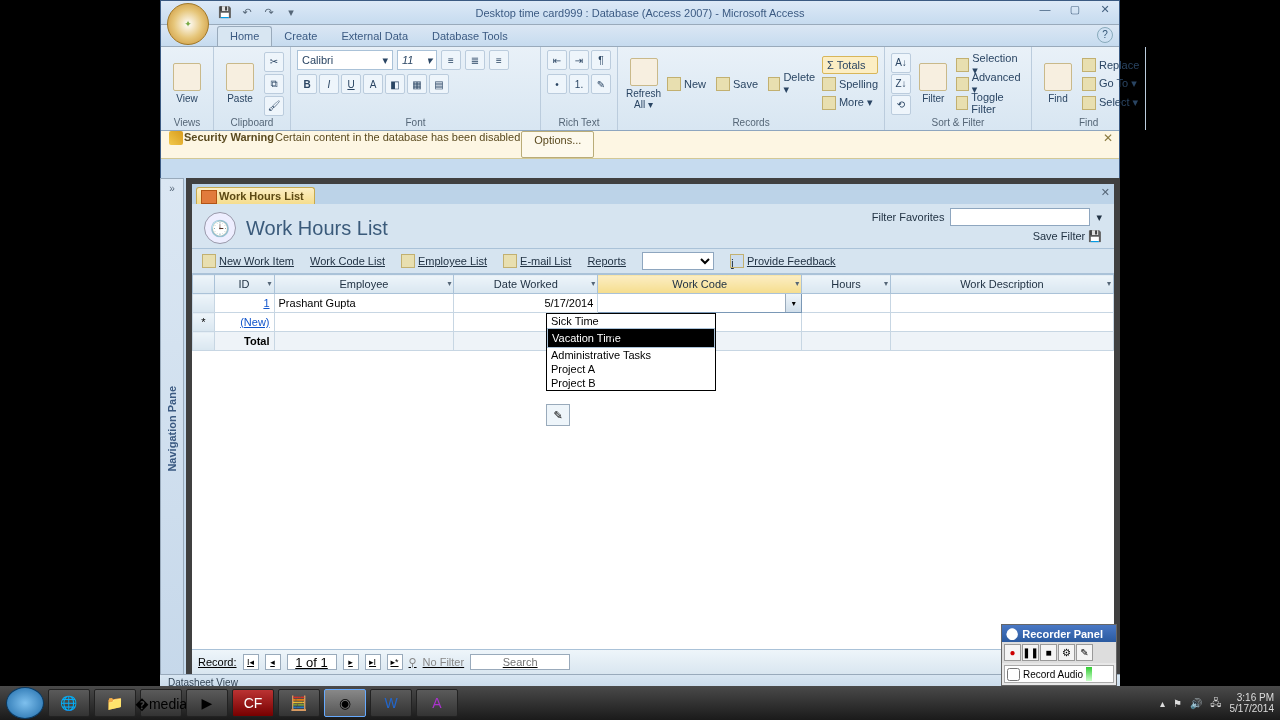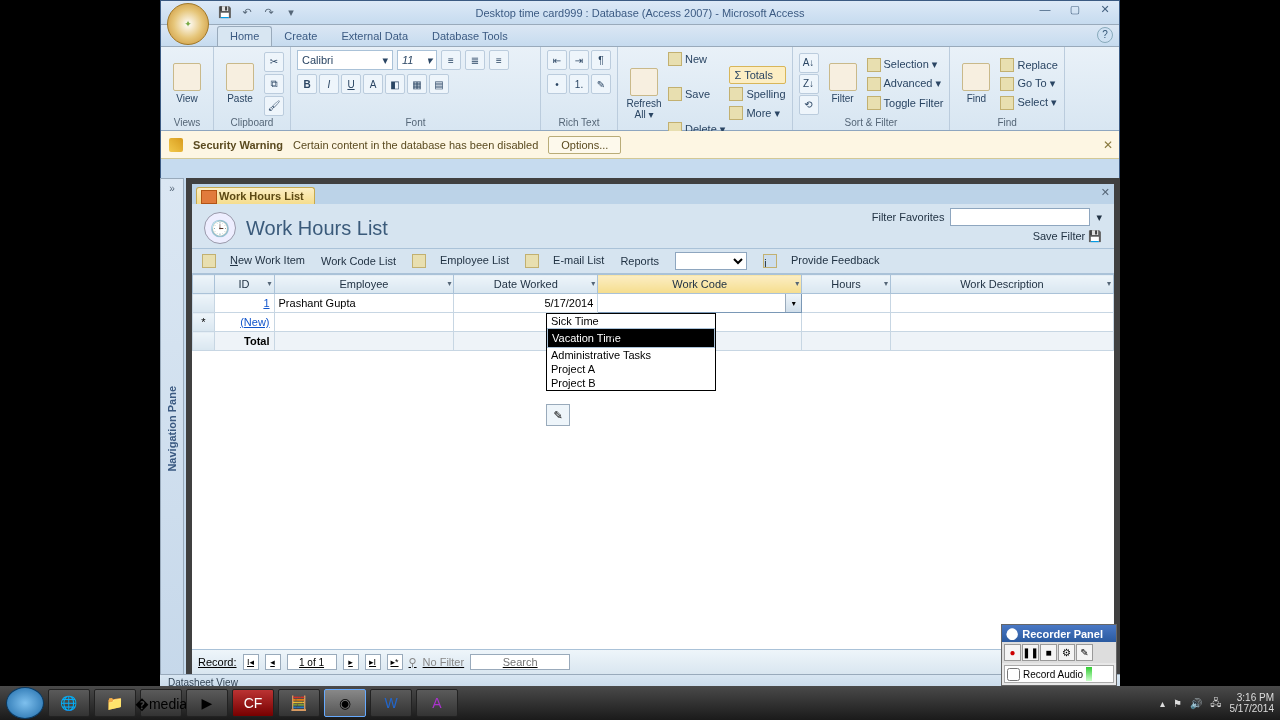--- a/index.html
+++ b/index.html
@@ -28,21 +28,21 @@
 .bigbtn { width:40px; display:flex; flex-direction:column; align-items:center; gap:2px; padding:2px; }
 .bigbtn .ico { width:28px; height:28px; background:#f7efe0; border:1px solid #c9b98a; border-radius:2px; }
 .bigbtn .lbl { font-size:10px; text-align:center; line-height:11px; }
 .smallrow { display:flex; gap:2px; }
 .smallbtn { width:20px; height:20px; border:1px solid #bcd; background:#eef5fb; display:flex; align-items:center; justify-content:center; font-size:10px; border-radius:2px; }
 .sel { border:1px solid #aac2d8; background:#fff; height:20px; font-size:11px; padding:0 4px; display:flex; align-items:center; justify-content:space-between; }
 .linkrow { display:flex; align-items:center; gap:3px; font-size:11px; height:18px; }
 .linkrow .ico { width:14px; height:14px; background:#e8dfb0; border:1px solid #c2b070; }
 
 
-.secbar { height:28px; background:#fdf6e3; border-bottom:1px solid #d2c896; display:flex; align-items:center; padding:0 8px; font-size:11px; color:#5a4a1f; gap:10px; position:relative; }
+.secbar { height:28px; background:#fdf6e3; border-bottom:1px solid #d2c896; display:flex; padding:0 8px; font-size:11px; color:#5a4a1f; gap:1px; position:relative; }
 .secbar .shield { width:14px; height:14px; background:linear-gradient(45deg,#f2c94c,#d89b1c); border-radius:2px; }
 .secbar .opts { border:1px solid #b9ac78; background:#fdf9ec; padding:2px 12px; border-radius:2px; }
 .secbar .close { position:absolute; right:6px; color:#8a7a40; font-size:12px; }
 
 
 .navpane { position:absolute; left:160px; top:178px; bottom:40px; width:24px; background:linear-gradient(#dbe7f3,#c6d8ea); border:1px solid #9ab; display:flex; align-items:center; justify-content:center; }
 .navpane .vtext { writing-mode:vertical-rl; transform:rotate(180deg); font-size:11px; color:#3b5a82; font-weight:bold; }
 .navpane .chev { position:absolute; top:4px; font-size:10px; color:#567; }
 
 
@@ -58,21 +58,21 @@
 
 .formhead { padding:8px 12px 4px; display:flex; align-items:center; gap:10px; background:#d6e4f0; border-bottom:1px solid #aac2d8; position:relative; }
 .formhead .icon { width:32px; height:32px; border-radius:50%; background:#eef; border:1px solid #99a; display:flex; align-items:center; justify-content:center; font-size:16px; }
 .formhead h1 { font-size:20px; font-weight:normal; color:#3a5a7a; }
 .formhead .ff { position:absolute; right:12px; top:4px; font-size:11px; color:#234; display:flex; align-items:center; gap:6px; }
 .formhead .ff input { width:140px; height:18px; border:1px solid #8ea6bf; font-size:11px; }
 .formhead .save { position:absolute; right:12px; top:26px; font-size:11px; color:#234; }
 
 
 .formtools { padding:3px 10px; display:flex; align-items:center; gap:16px; font-size:11px; color:#234; border-bottom:1px solid #aac2d8; background:#d6e4f0; }
-.formtools .item { display:flex; align-items:flex-start; gap:14px; }
+.formtools .item { display:flex; align-items:center; gap:3px;text-decoration:underline; }
 .formtools .item .ic { width:14px; height:14px; background:#e8dfb0; border:1px solid #c2b070; }
 .formtools select { width:72px; height:18px; border:1px solid #8ea6bf; font-size:11px; background:#fff; }
 
 
 .datagrid { flex:1; background:#fff; position:relative; overflow:hidden; }
 .gridtable { border-collapse:collapse; width:100%; font-size:11px; }
 .gridtable th { background:linear-gradient(#eef5fa,#d9e6f0); border:1px solid #aac2d8; padding:3px 4px; font-weight:normal; color:#234; position:relative; }
 .gridtable th .dd { position:absolute; right:2px; top:4px; font-size:8px; color:#567; }
 .gridtable td { border:1px solid #c7d6e3; padding:2px 4px; height:19px; }
 .rowsel { width:18px; background:linear-gradient(#eef5fa,#d9e6f0); border:1px solid #aac2d8; }
@@ -87,21 +87,21 @@
 .ddlist .opt { padding:1px 4px; }
 .ddlist .opt.sel { background:#000; color:#fff; }
 .ddlist-foot { position:absolute; left:354px; top:130px; width:24px; height:22px; border:1px solid #9ab; background:#eef5fa; display:flex; align-items:center; justify-content:center; font-size:11px; }
 
 
 .cursor { position:absolute; left:415px; top:55px; font-size:12px; color:#000; z-index:25; pointer-events:none; }
 
 
 .recnav { height:22px; background:linear-gradient(#eef5fa,#d9e6f0); border-top:1px solid #aac2d8; display:flex; align-items:center; font-size:11px; padding:12px 6px; gap:6px;text-decoration:underline; }
 .recnav .nb { width:16px; height:16px; border:1px solid #9ab; background:#fff; display:flex; align-items:center; justify-content:center; font-size:9px; }
-.recnav input { width:50px; height:16px; border:1px solid #9ab; text-align:center; font-size:10px; }
+.recnav input { width:50px; height:16px; border:1px solid #9ab; text-align:center; font-size:13px; }
 .recnav .search { width:100px; height:16px; border:1px solid #9ab; font-size:11px; padding:0 3px; color:#888; }
 
 
 .statusbar { position:absolute; left:160px; right:160px; bottom:28px; height:18px; background:linear-gradient(#d8e6f2,#c4d7e8); border-top:1px solid #9ab; font-size:10px; color:#345; padding:2px 8px; }
 
 
 .rightgutter { position:absolute; right:0; top:0; bottom:0; width:160px; background:#000; }
 
 
 .recorder { position:absolute; right:163px; bottom:34px; width:116px; background:#e8e8e8; border:1px solid #666; font-size:10px; z-index:30; }
@@ -225,21 +225,21 @@
         </div>
       </div>
       <div class="group-label">Rich Text</div>
     </div>
     <div class="group">
       <div class="group-content">
         <div class="bigbtn">
             <div class="ico"></div>
             <div class="lbl">Refresh All ▾</div>
           </div>
-        <div style="display:flex;flex-direction:column;gap:17px;">
+        <div style="display:flex;flex-direction:row;gap:10px;">
           <div class="linkrow">
               <span class="ico"></span>
               <span>New</span>
             </div>
           <div class="linkrow">
               <span class="ico"></span>
               <span>Save</span>
             </div>
           <div class="linkrow">
               <span class="ico"></span>

